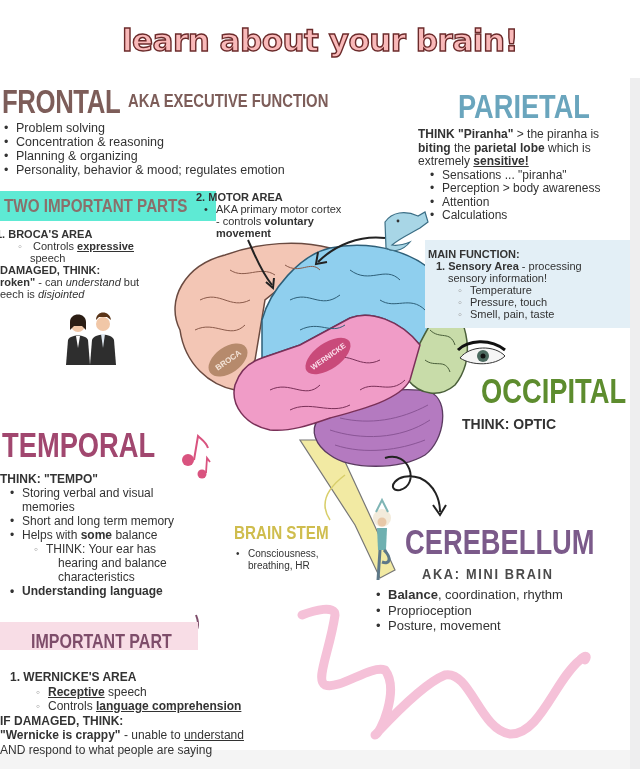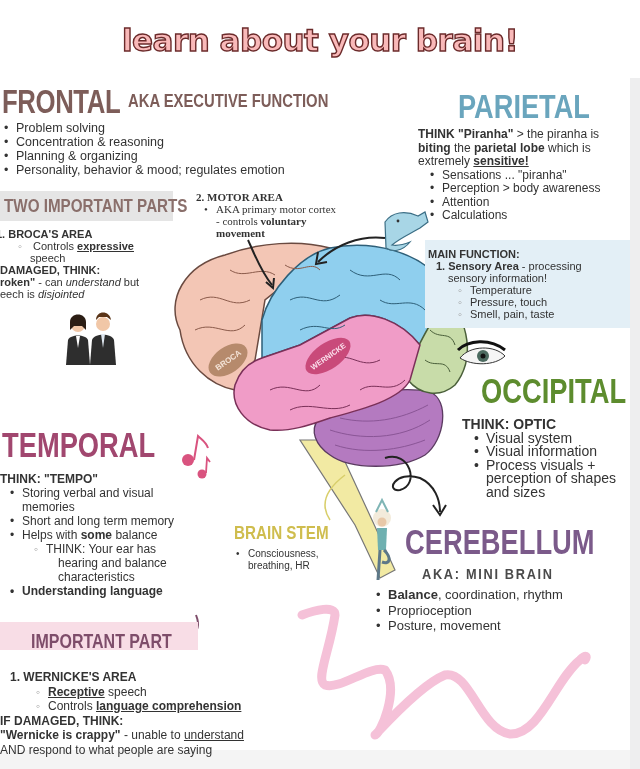--- a/index.html
+++ b/index.html
@@ -21,21 +21,21 @@
   .h-frontal { left: 2px; top: 83px; font-size: 33px; color: #7d5d59; transform: scaleX(0.78); letter-spacing: -0.5px; }
   .h-frontal-aka { left: 128px; top: 90px; font-size: 19px; color: #7d5d59; transform: scaleX(0.78); }
   .h-parietal { left: 458px; top: 87px; font-size: 34px; color: #6aa5bd; transform: scaleX(0.8); }
   .h-temporal { left: 2px; top: 425px; font-size: 35px; color: #a1476f; transform: scaleX(0.78); }
   .h-occipital { left: 481px; top: 371px; font-size: 35px; color: #5d8c2e; transform: scaleX(0.78); }
   .h-cerebellum { left: 405px; top: 522px; font-size: 35px; color: #7b5a8a; transform: scaleX(0.78); }
   .h-brainstem { left: 234px; top: 522px; font-size: 19px; color: #cfbd4e; transform: scaleX(0.8); }
   .h-minibrain { left: 422px; top: 565px; font-size: 15px; color: #4a4a4a; letter-spacing: 2px; transform: scaleX(0.85); }
 
   .banner { position: absolute; }
-  .banner-two { left: 0; top: 191px; width: 173px; height: 30px; background: #e5e5e5; }
+  .banner-two { left: 0; top: 191px; width: 216px; height: 30px; background: #5eead4; }
   .banner-two span { position: absolute; left: 4px; top: 4px; font-size: 19px; color: #8a6f6b; white-space: nowrap; }
   .banner-imp { left: 0; top: 622px; width: 198px; height: 28px; background: #f8dde6; }
   .banner-imp span { position: absolute; left: 31px; top: 8px; font-size: 20px; color: #7e4d6a; white-space: nowrap; }
 
   .txt { position: absolute; font-size: 12.5px; line-height: 14px; color: #333; white-space: nowrap; }
   .txt.sm { font-size: 11px; line-height: 12px; }
   .b { font-weight: bold; }
   .u { text-decoration: underline; }
   .i { font-style: italic; }
   .blt::before { content: "\2022"; display: inline-block; width: 12px; }
@@ -150,21 +150,21 @@
   <div style="padding-left:30px;">speech</div>
   <div class="b">DAMAGED, THINK:</div>
   <div>
     <span class="b">roken"</span><span> - can </span><span class="i">understand</span><span> but</span>
   </div>
   <div>
     <span>eech is </span><span class="i">disjointed</span>
   </div>
 </div>
 
-<div class="txt sm" style="left:196px;top:191px;font-family:Liberation Serif, serif;">
+<div class="txt sm" style="left:196px;top:191px;">
   <div class="b">2. MOTOR AREA</div>
   <div class="blt" style="padding-left:8px;">AKA primary motor cortex</div>
   <div style="padding-left:20px;">
     <span>- controls </span><span class="b">voluntary</span>
   </div>
   <div class="b" style="padding-left:20px;">movement</div>
 </div>
 
 <div class="abs cond h-parietal">PARIETAL</div>
 <div class="txt" style="left:418px;top:128px;font-size:12px;line-height:13.5px;">
@@ -185,27 +185,20 @@
   <div style="padding-left:8px;"><span class="b">1. Sensory Area</span><span> - processing</span></div>
   <div style="padding-left:20px;">sensory information!</div>
   <div class="sub" style="padding-left:30px;">Temperature</div>
   <div class="sub" style="padding-left:30px;">Pressure, touch</div>
   <div class="sub" style="padding-left:30px;">Smell, pain, taste</div>
 </div>
 
 <div class="abs cond h-occipital">OCCIPITAL</div>
 <div class="txt" style="left:462px;top:418px;font-size:14px;line-height:13.5px;">
   <div class="b">THINK: OPTIC</div>
-  <div style="padding-left:12px;">
-    <div class="blt">Visual system</div>
-    <div class="blt">Visual information</div>
-    <div class="blt">Process visuals +</div>
-    <div style="padding-left:12px;">perception of shapes</div>
-    <div style="padding-left:12px;">and sizes</div>
-  </div>
 </div>
 
 <div class="abs cond h-temporal">TEMPORAL</div>
 <div class="txt" style="left:0;top:472px;font-size:12px;line-height:14px;">
   <div class="b">THINK: "TEMPO"</div>
   <div style="padding-left:10px;">
     <div class="blt">Storing verbal and visual</div>
     <div style="padding-left:12px;">memories</div>
     <div class="blt">Short and long term memory</div>
     <div class="blt"><span>Helps with </span><span class="b">some</span><span> balance</span></div>

